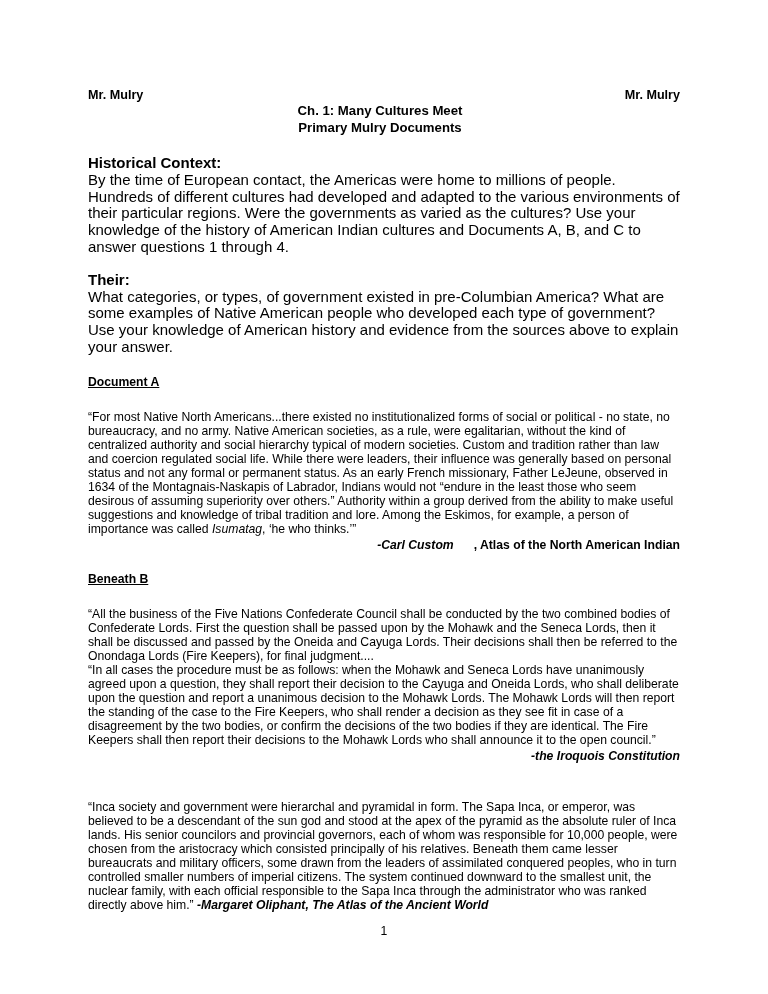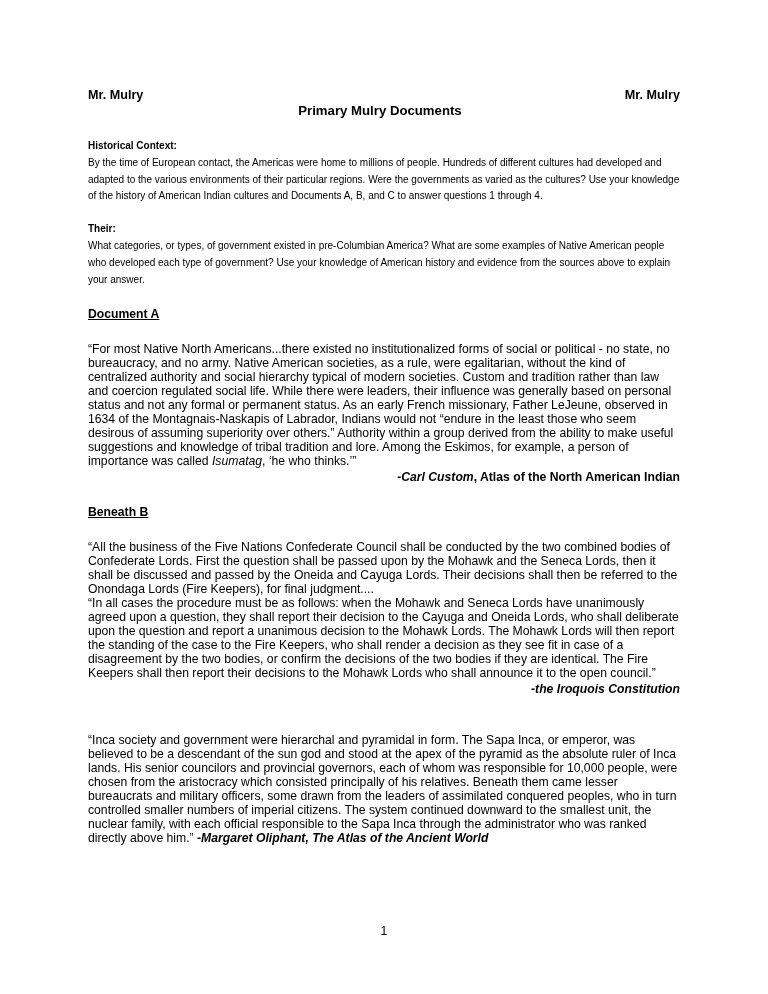--- a/index.html
+++ b/index.html
@@ -48,21 +48,21 @@
     text-align: center;
     font-size: 13.2px;
     font-weight: bold;
     line-height: 17px;
     margin-top: -1px;
     margin-left: -8px;
   }
 
   
   .section {
-    font-size: 10px;
+    font-size: 15px;
     line-height: 16.8px;
     text-align: left;
   }
   .section-label {
     font-weight: bold;
   }
   .block-gap-lg { height: 19px; }
   .block-gap-md { height: 16px; }
 
   .doc-heading {
@@ -79,21 +79,21 @@
   }
 
   .attribution {
     font-size: 12.2px;
     line-height: 16.8px;
     text-align: right;
     font-weight: bold;
     margin-top: 1px;
   }
   .attrib-italic { font-style: italic; }
-  .attrib-roman { font-style: normal; }
+  .attrib-roman { font-style: normal; margin-left: 20px; }
 
   .inline-italic { font-style: italic; }
   .inline-attrib {
     font-weight: bold;
     font-style: italic;
   }
 
   
   .page-number {
     position: absolute;
@@ -110,20 +110,21 @@
 
 <div class="page">
   <div class="content">
 
     <div class="header-row">
       <span class="header-name">Mr. Mulry</span>
       <span class="header-name">Mr. Mulry</span>
     </div>
 
     <div class="title-block">
+      <div>Ch. 1: Many Cultures Meet</div>
       <div>Primary Mulry Documents</div>
     </div>
 
     <div class="block-gap-lg"></div>
 
     <div class="section">
       <div class="section-label">Historical Context:</div>
       <div>By the time of European contact, the Americas were home to millions of people. Hundreds of different cultures had developed and adapted to the various environments of their particular regions. Were the governments as varied as the cultures? Use your knowledge of the history of American Indian cultures and Documents A, B, and C to answer questions 1 through 4.</div>
     </div>
 

